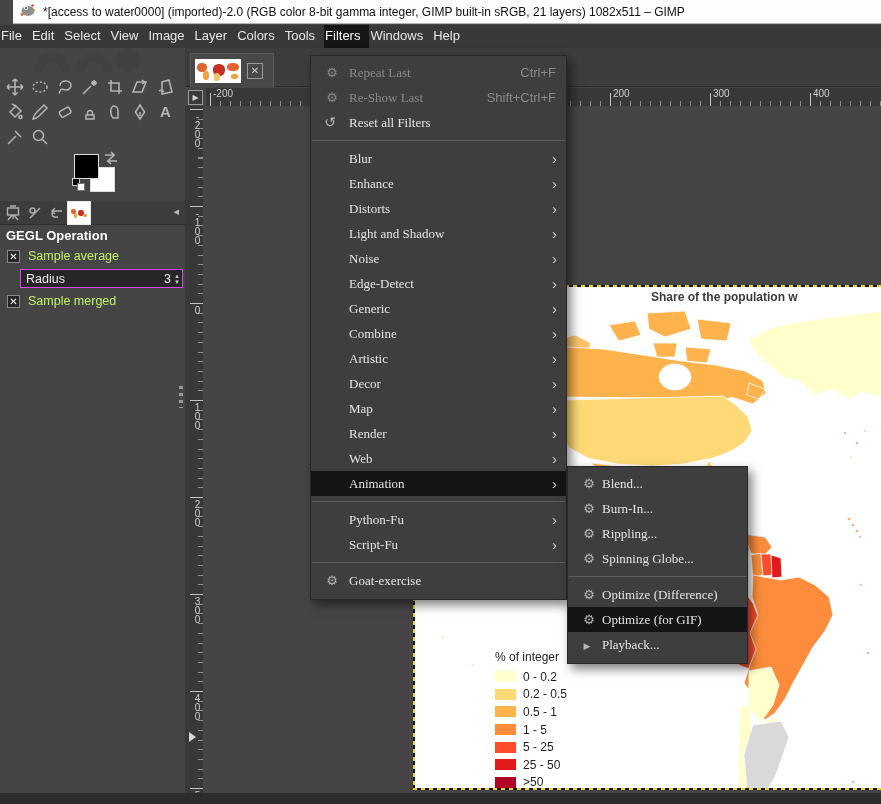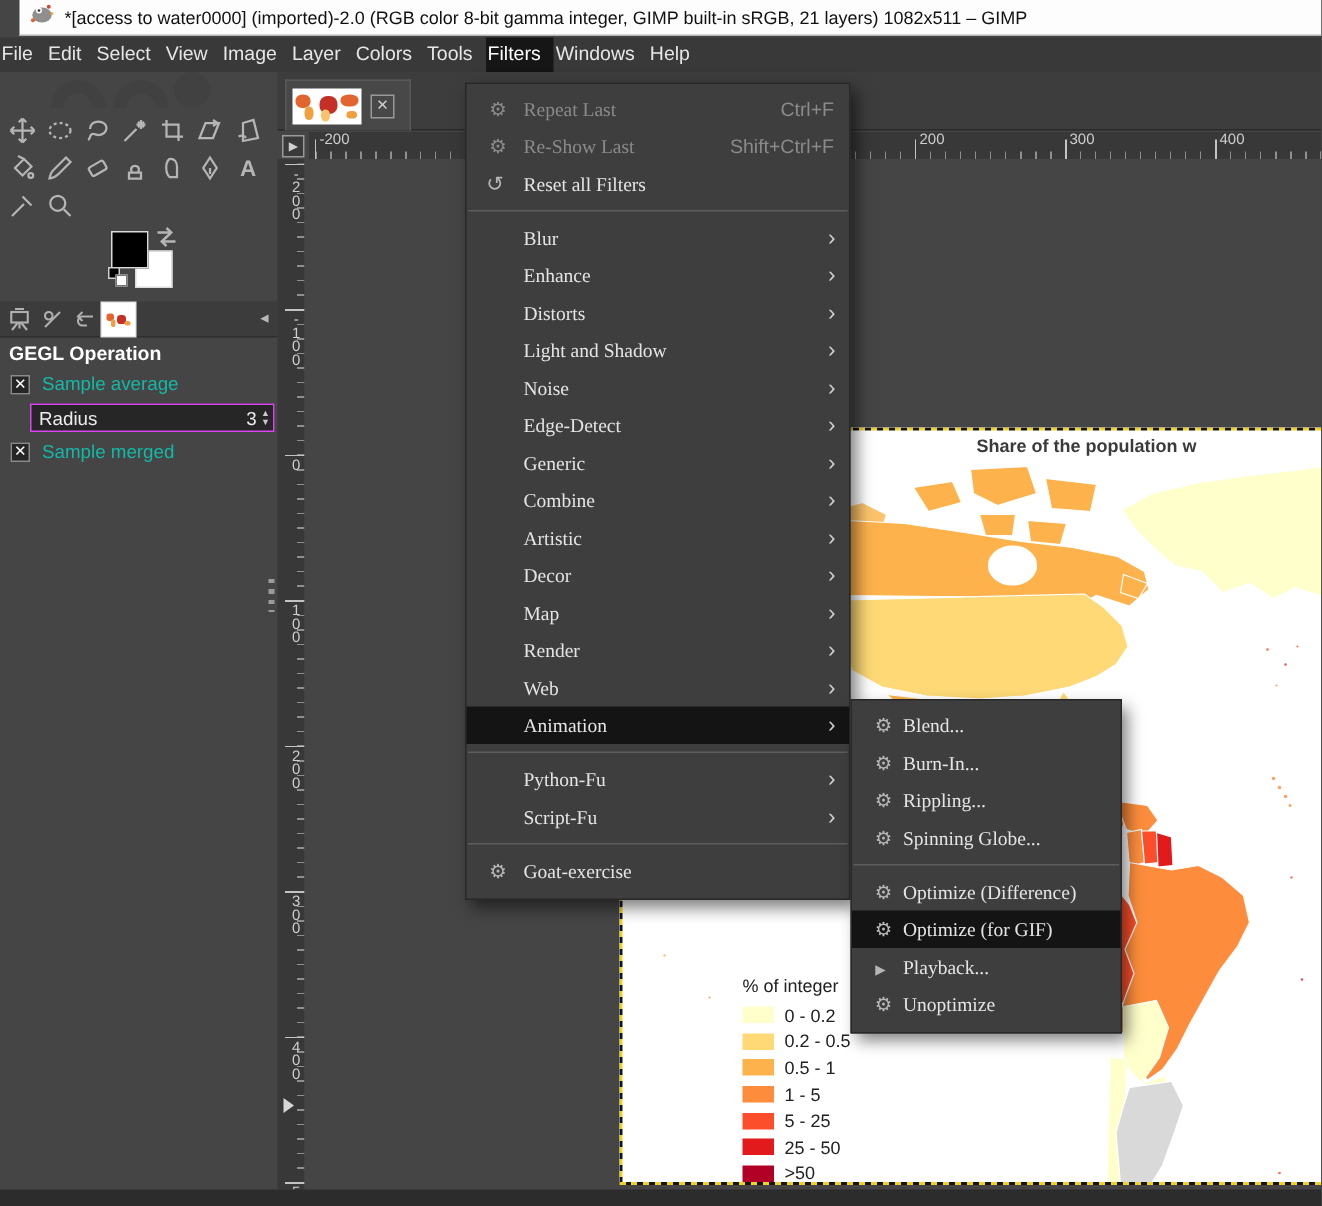--- a/index.html
+++ b/index.html
@@ -40,21 +40,21 @@
   .dock-tab.active { background:#fff; outline:1px solid #e8e8e8; }
   .mini-thumb { width:18px; height:12px; background:#fff; position:relative; overflow:hidden;}
   .mini-thumb i { position:absolute; border-radius:40%; }
   .collapse-arrow { position:absolute; right:6px; top:4px; color:#b9b9b9; font-size:11px; }
 
   .gegl { position:absolute; left:0; top:178px; width:185px; }
   .gegl-title { font-size:13px; font-weight:bold; color:#fff; padding:2px 0 3px 6px; }
   .chk-row { display:flex; align-items:center; gap:8px; padding:3px 0 3px 7px; }
   .checkbox { width:13px; height:13px; background:#262626; border:1px solid #8a8a8a; color:#fff;
     font-size:10px; line-height:11px; text-align:center; }
-  .chk-label { color:#14b8a6; font-size:12.5px; }
+  .chk-label { color:#bef264; font-size:12.5px; }
   .spinner { margin:3px 0 3px 20px; width:163px; height:19px; background:#262626; border:1px solid #d946ef;
     display:flex; align-items:center; padding:0 2px 0 5px; }
   .spin-label { color:#ececec; font-size:12.5px; flex:1; }
   .spin-value { color:#ececec; font-size:12.5px; padding-right:3px; }
   .spin-arrows { display:flex; flex-direction:column; color:#c9c9c9; font-size:6px; line-height:6px; }
 
   .splitter-grip { position:absolute; left:179px; top:338px; width:4px; height:22px;
     background:repeating-linear-gradient(to bottom,#9a9a9a 0 3px, transparent 3px 7px); }
 
   
@@ -643,20 +643,16 @@
       <div class="menu-row highlighted">
         <span class="mi-icon" data-icon="gears"></span>
         <span class="mi-label">Optimize (for GIF)</span>
       </div>
 
       <div class="menu-row">
         <span class="mi-icon" data-icon="play"></span>
         <span class="mi-label">Playback...</span>
       </div>
 
-      <div class="menu-row">
-        <span class="mi-icon" data-icon="gears"></span>
-        <span class="mi-label">Unoptimize</span>
-      </div>
 
   </div>
 
 </div>
 
 </body></html>

